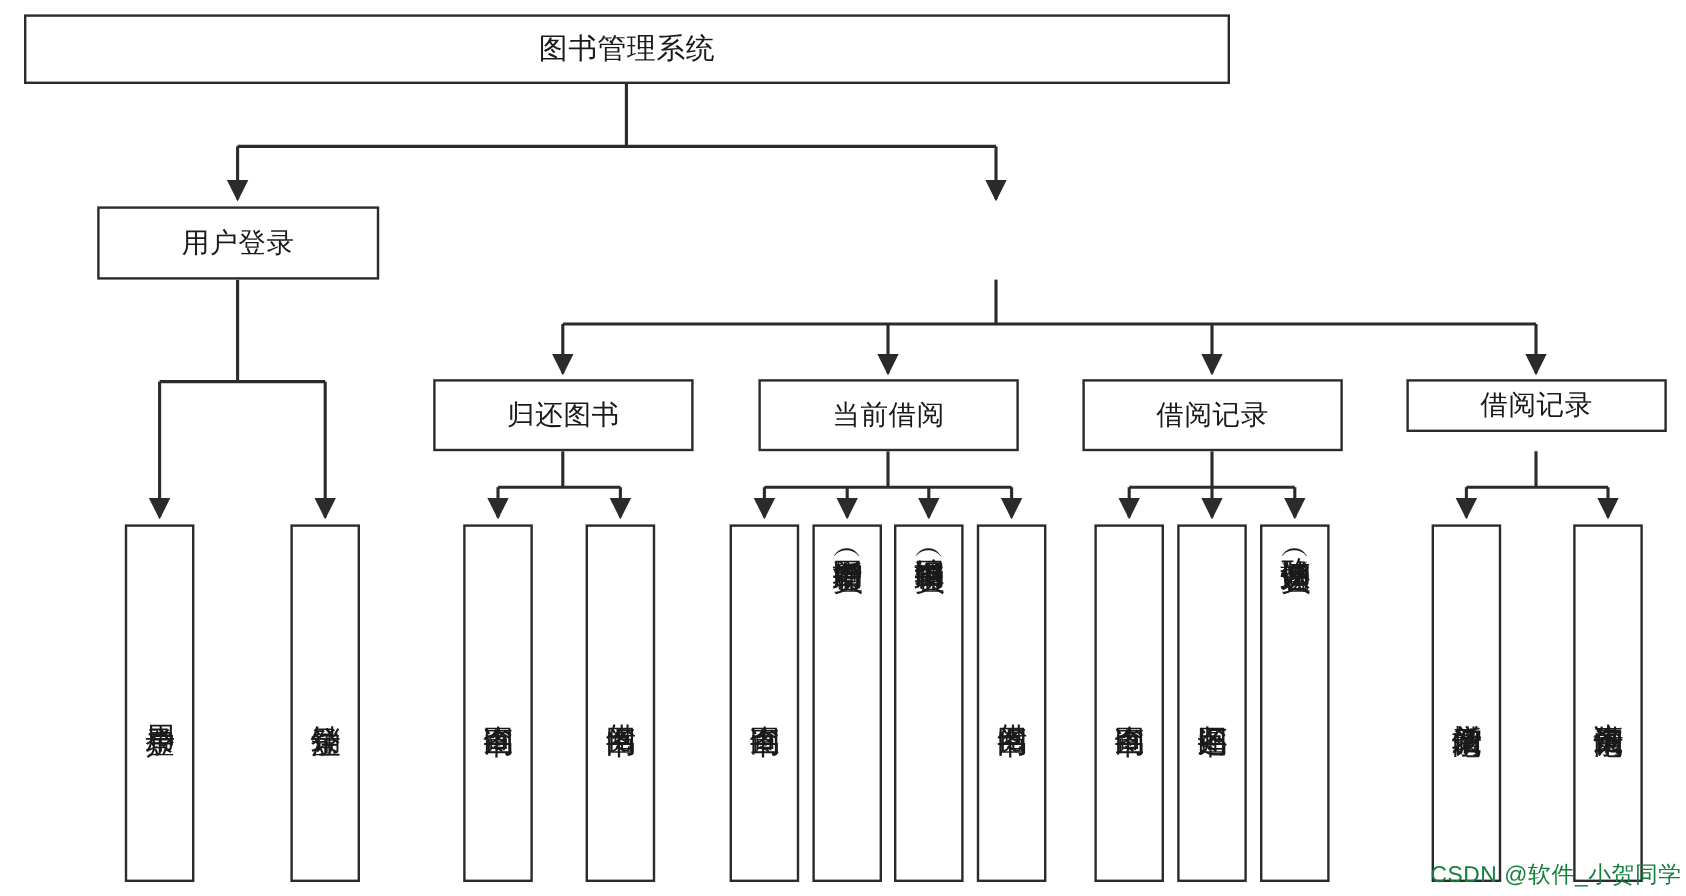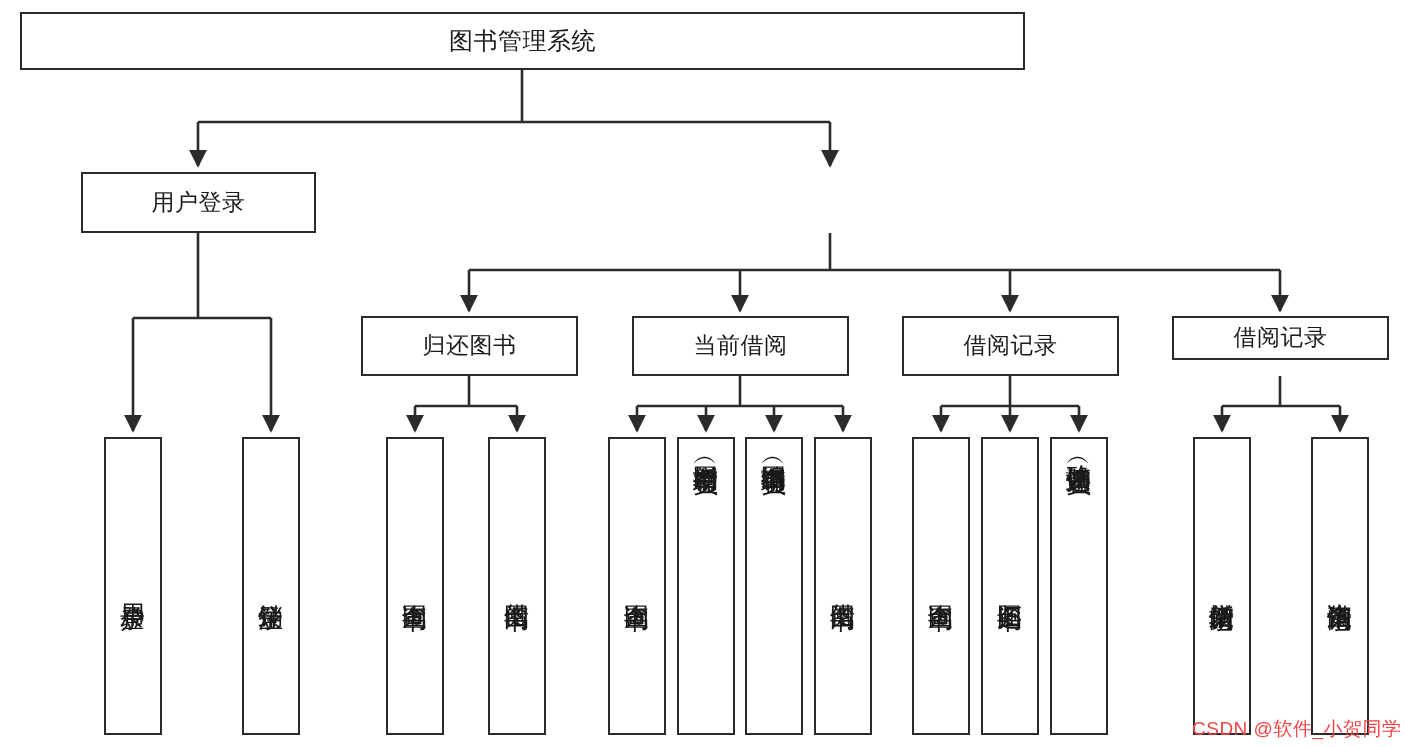--- a/index.html
+++ b/index.html
@@ -63,21 +63,21 @@
     letter-spacing: 1px;
     white-space: nowrap;
   }
   .node.vertical.centered {
     align-items: center;
     padding-top: 0;
   }
   .watermark {
     position: absolute;
     font-size: 19px;
-    color: #ef4444;
+    color: #15803d;
     white-space: nowrap;
     z-index: 5;
     letter-spacing: 0.5px;
   }
 </style>
 </head>
 <body>
 
 <div id="canvas">
 

